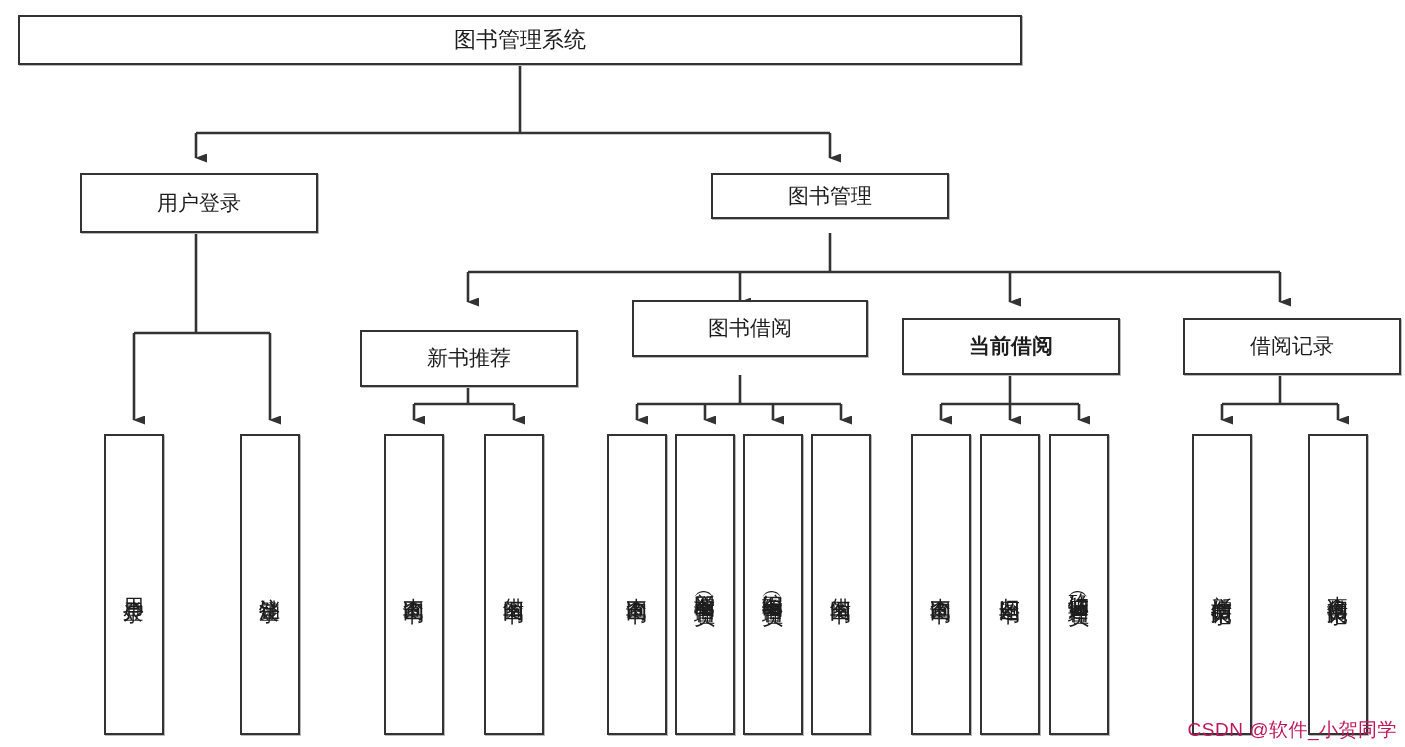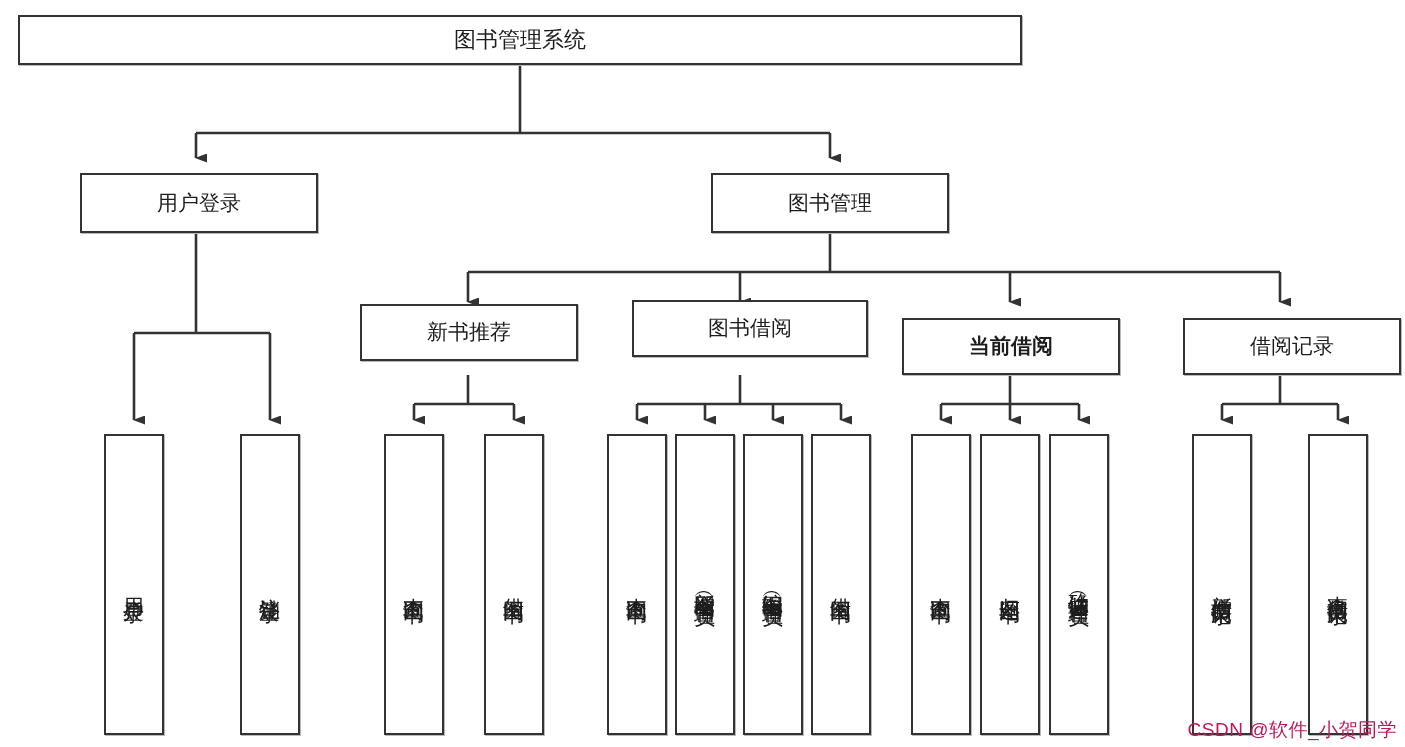--- a/index.html
+++ b/index.html
@@ -131,25 +131,25 @@
   </svg>
 
   <div class="node h root" style="left:18px; top:15px; width:1004px; height:50px;">
     <span class="label">图书管理系统</span>
   </div>
 
   <div class="node h" style="left:80px; top:173px; width:238px; height:60px;">
     <span class="label">用户登录</span>
   </div>
 
-  <div class="node h" style="left:711px; top:173px; width:238px; height:60px;">
+  <div class="node h" style="left:711px; top:173px; width:238px; height:46px;">
     <span class="label">图书管理</span>
   </div>
 
-  <div class="node h" style="left:360px; top:304px; width:218px; height:57px;">
+  <div class="node h" style="left:360px; top:330px; width:218px; height:57px;">
     <span class="label">新书推荐</span>
   </div>
 
   <div class="node h" style="left:632px; top:300px; width:236px; height:57px;">
     <span class="label">图书借阅</span>
   </div>
 
   <div class="node h" style="left:902px; top:318px; width:218px; height:57px;font-weight:bold;">
     <span class="label">当前借阅</span>
   </div>

